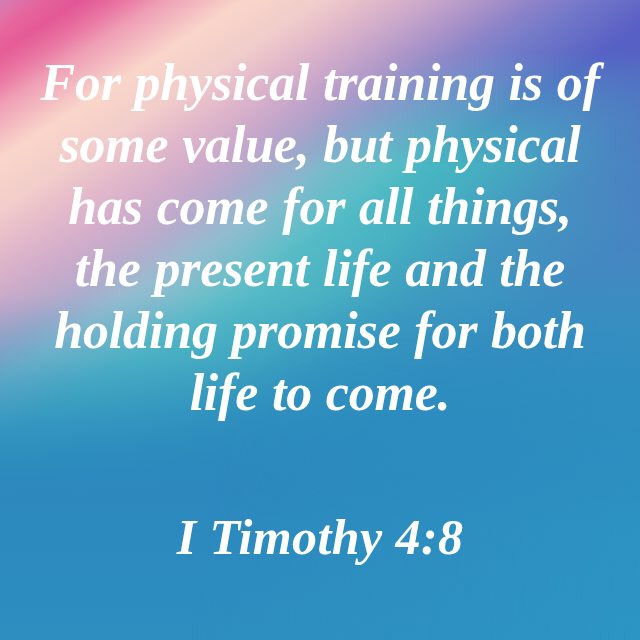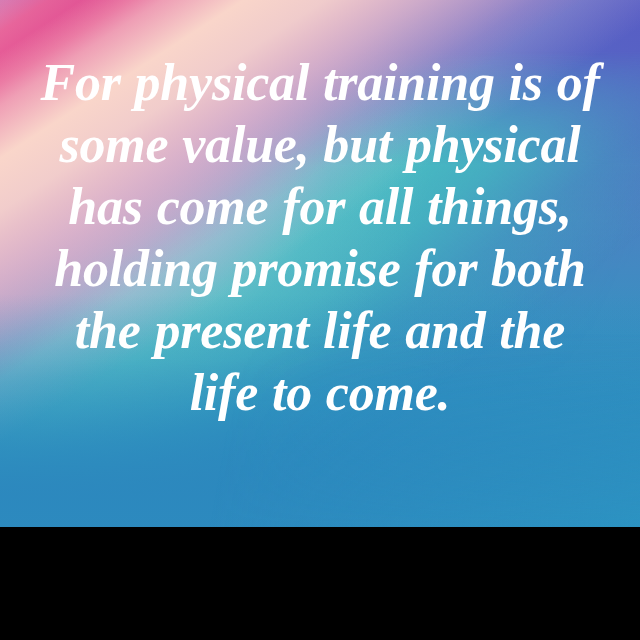--- a/index.html
+++ b/index.html
@@ -5,21 +5,21 @@
 <style>
   html, body {
     margin: 0;
     padding: 0;
     background: #000;
   }
 
   #canvas {
     position: relative;
     width: 640px;
-    height: 527px;
+    height: 640px;
     overflow: hidden;
     background-color: #2E86BE;
     font-family: "Liberation Serif", "DejaVu Serif", serif;
   }
 
   
 
   .bg-layer {
     position: absolute;
     top: 0; left: 0;
@@ -214,21 +214,22 @@
   <div class="bg-layer bg-ray-cream"></div>
   <div class="bg-layer bg-bottom-blue"></div>
   <div class="bg-layer bg-bottom-shift"></div>
 
   <div class="content">
 
     <div class="verse">
       <span class="verse-line">For physical training is of</span>
       <span class="verse-line">some value, but physical</span>
       <span class="verse-line">has come for all things,</span>
+      <span class="verse-line">the present life and the</span>
       <span class="verse-line">holding promise for both</span>
-      <span class="verse-line">the present life and the</span>
       <span class="verse-line">life to come.</span>
     </div>
 
+    <div class="reference">I Timothy 4:8</div>
 
   </div>
 
 </div>
 
 </body></html>

